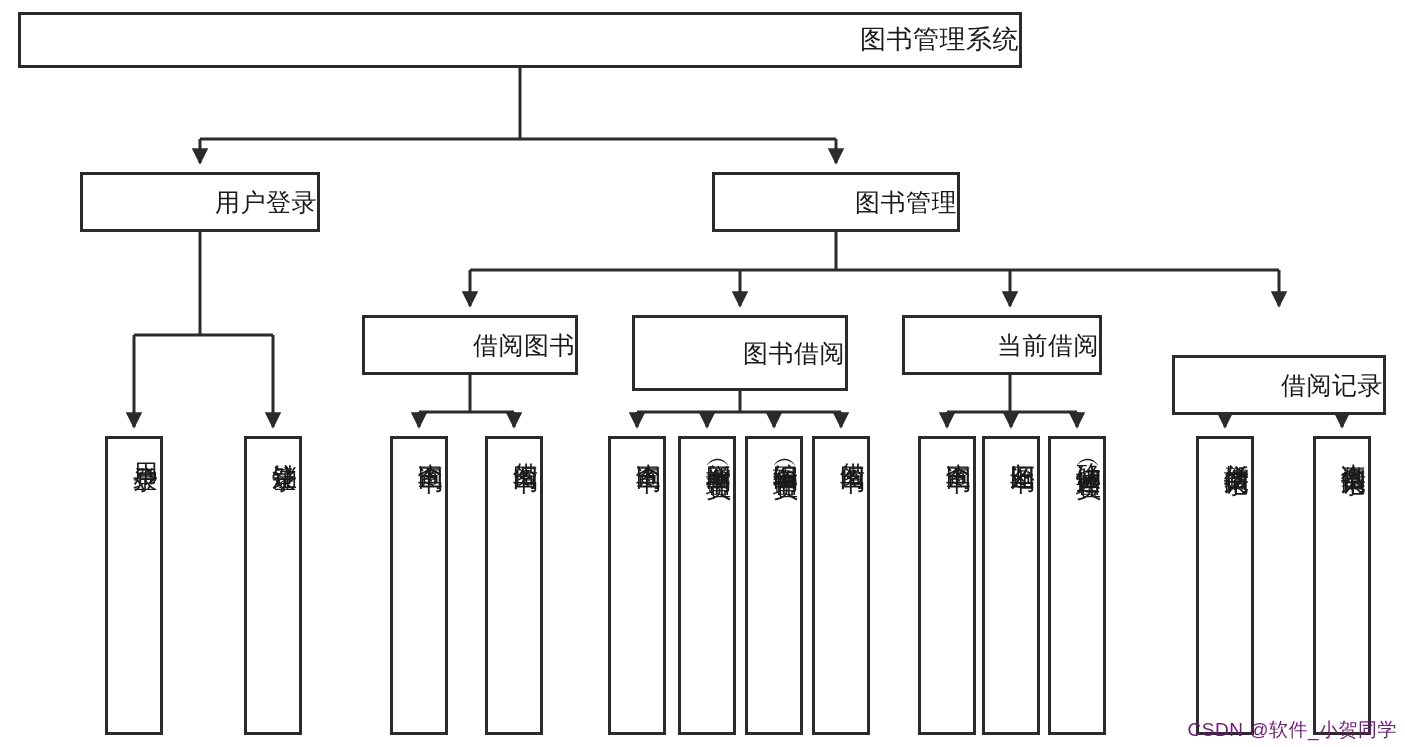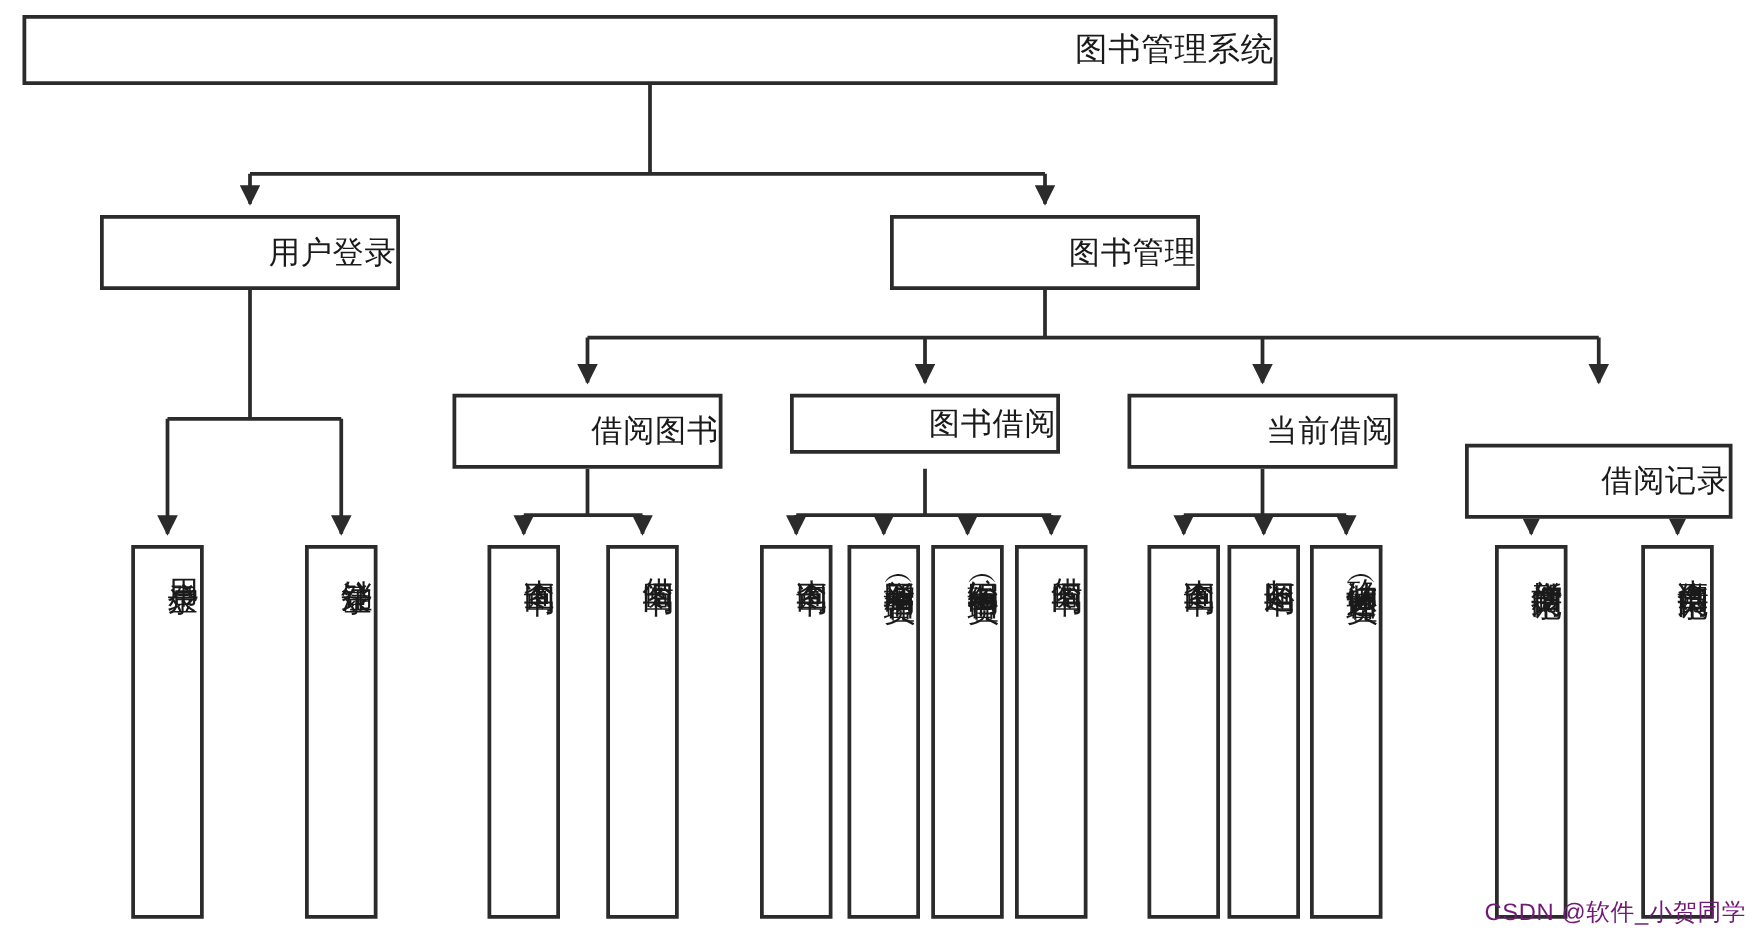--- a/index.html
+++ b/index.html
@@ -132,24 +132,24 @@
   <div class="node horiz" style="left: 80px; top: 172px; width: 240px; height: 60px;">
     <span class="label">用户登录</span>
   </div>
   <div class="node horiz" style="left: 712px; top: 172px; width: 248px; height: 60px;">
     <span class="label">图书管理</span>
   </div>
 
   <div class="node horiz" style="left: 362px; top: 315px; width: 216px; height: 60px;">
     <span class="label">借阅图书</span>
   </div>
-  <div class="node horiz" style="left: 632px; top: 315px; width: 216px; height: 48px;">
+  <div class="node horiz" style="left: 632px; top: 315px; width: 216px; height: 76px;">
     <span class="label">图书借阅</span>
   </div>
-  <div class="node horiz" style="left: 902px; top: 315px; width: 216px; height: 60px;">
+  <div class="node horiz" style="left: 902px; top: 315px; width: 200px; height: 60px;">
     <span class="label">当前借阅</span>
   </div>
   <div class="node horiz" style="left: 1172px; top: 315px; width: 214px; height: 60px; margin-top: 40px;">
     <span class="label">借阅记录</span>
   </div>
 
   <div class="node vert" style="left: 105px; top: 436px; width: 58px; height: 299px;">
     <span class="label">用户登录</span>
   </div>
   <div class="node vert" style="left: 244px; top: 436px; width: 58px; height: 299px;">

